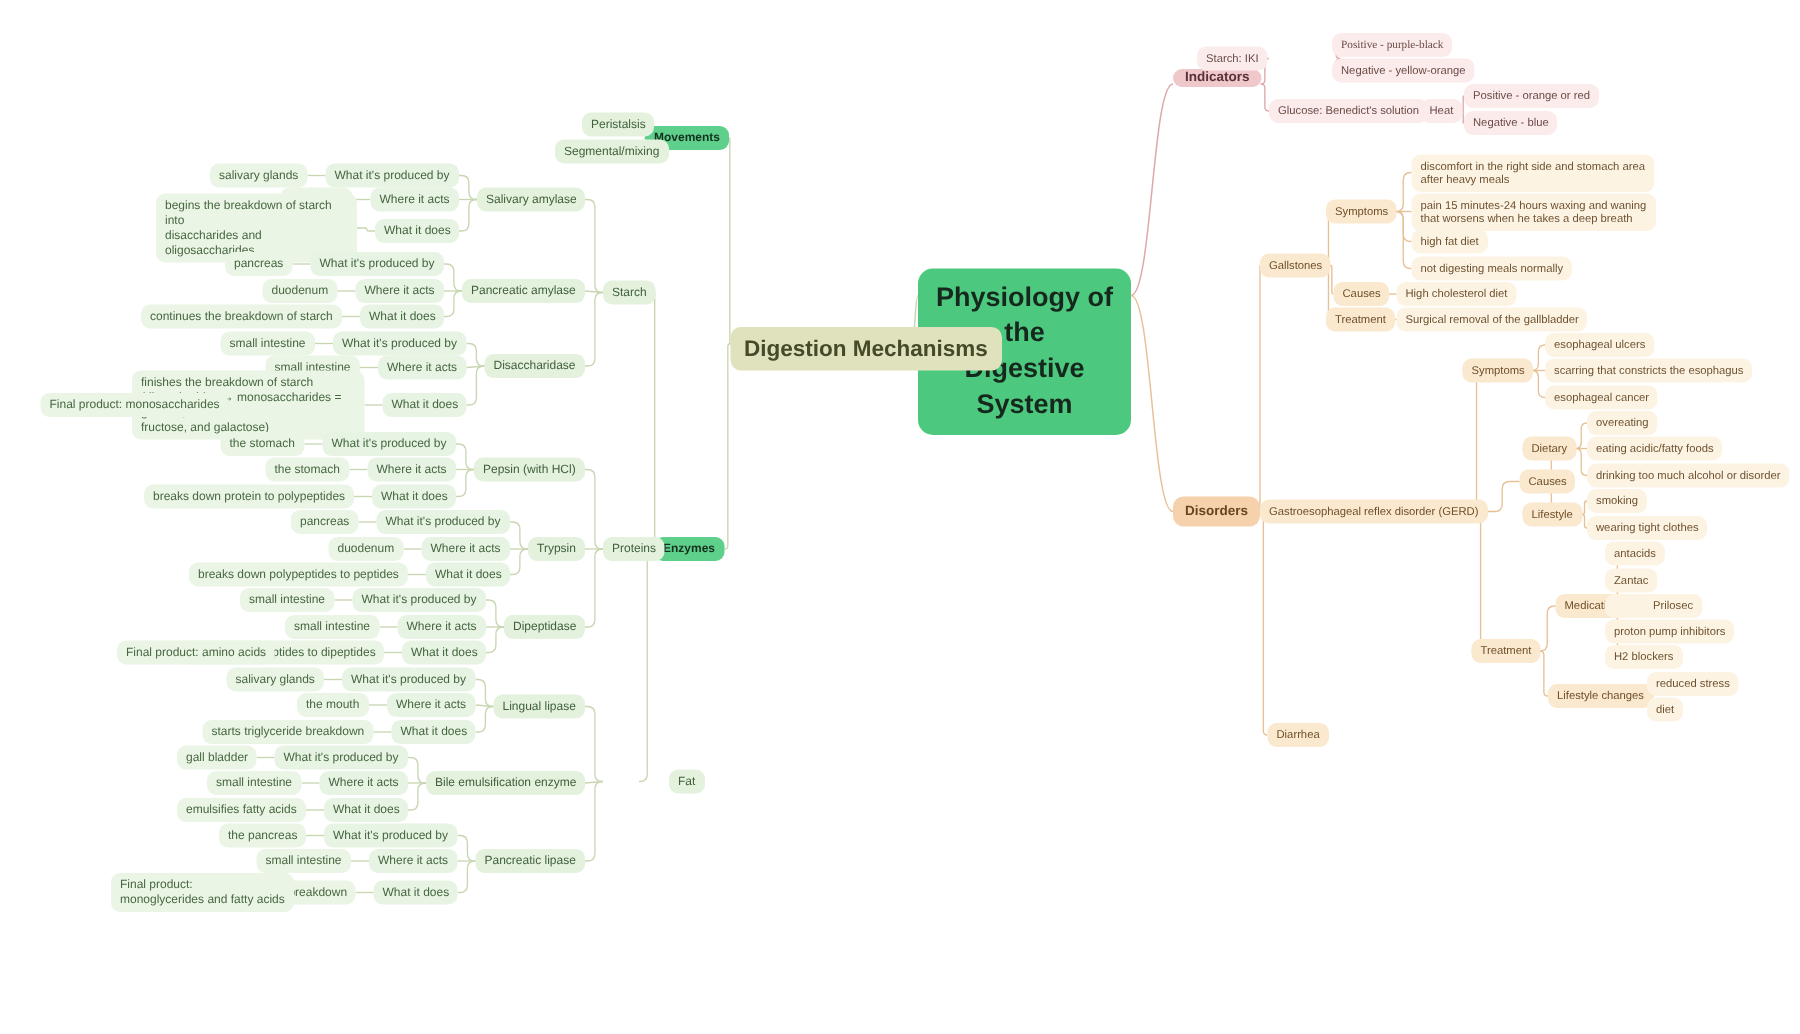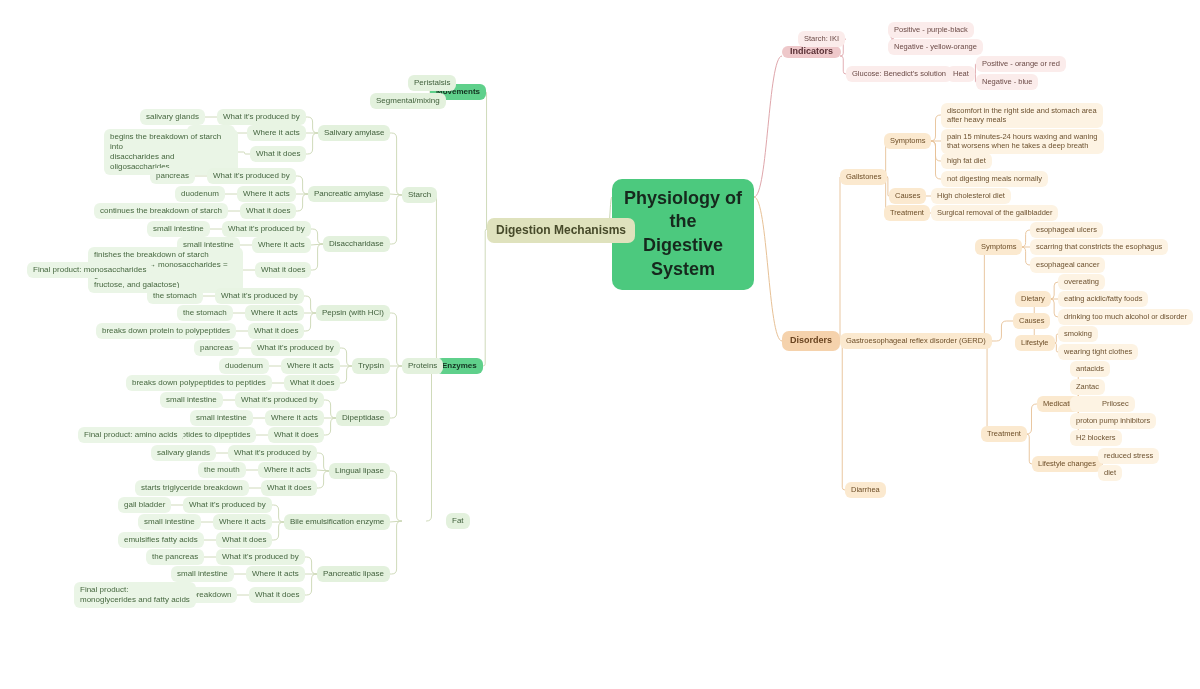--- a/index.html
+++ b/index.html
@@ -10,21 +10,21 @@
   .node{position:absolute;box-sizing:border-box;border-radius:6px;
         display:flex;align-items:center;white-space:pre;line-height:1.28;}
   
   .central{background:#4cc97e;color:#16281d;border-radius:10px;
            font-size:18px;font-weight:600;justify-content:center;text-align:center;
            padding:8px 10px;line-height:1.32;margin-top:37px;}
   .lv2green{background:#5fd08b;color:#13301f;font-size:8px;padding:3px 6px;border-radius:6px;font-weight:600;}
   .gfill{background:#e3f1dd;color:#41603c;font-size:8px;padding:3px 6px;border-radius:6px;}
   .gfill2{background:#e8f4e3;color:#44653f;font-size:8px;padding:3px 6px;border-radius:6px;}
   .glight{background:#eaf5e6;color:#46673f;font-size:8px;padding:3px 6px;border-radius:6px;}
-  .khaki{background:#dfe2bd;color:#474a2a;font-size:12px;font-weight:600;padding:5px 9px;border-radius:7px;}
+  .khaki{background:#dfe2bd;color:#474a2a;font-size:15px;font-weight:600;padding:5px 9px;border-radius:7px;}
   
   .pinknode{background:#eec8ca;color:#5a3136;font-size:9px;font-weight:700;padding:0 8px;border-radius:7px;}
   .pfill{background:#fbeceb;color:#6b4a46;font-size:7.5px;padding:3px 6px;border-radius:6px;}
   
   .orangenode{background:#f5d2ac;color:#6a4420;font-size:9px;font-weight:700;padding:4px 8px;border-radius:7px;}
   .ofill{background:#fbe9cf;color:#6d4e28;font-size:7.5px;padding:3px 6px;border-radius:6px;}
   .ofill2{background:#fdf3e3;color:#6d5230;font-size:7.5px;padding:3px 6px;border-radius:6px;}
   .multi{white-space:pre-line;}
   .wm{position:absolute;left:0;right:0;top:666px;text-align:center;font-size:11px;color:#cfcfcf;}
   .wm b{color:#c2c2c2;font-weight:700;}
@@ -150,21 +150,21 @@
       <path d="M 1027 434 L 1026.5 434 Q 1029.25 434 1029.25 436.75 L 1029.25 461.25 Q 1029.25 464 1032 464 L 1032 464" fill="none" stroke="#e7c196" stroke-width="0.9"></path>
       <path d="M 1102 464 L 1102.4 464 Q 1100.2 464 1100.2 461.79999999999995 L 1100.2 458.20000000000005 Q 1100.2 456 1098 456 L 1098 456" fill="none" stroke="#e7c196" stroke-width="0.9"></path>
       <path d="M 1102 464 L 1102.4 464 Q 1100.2 464 1100.2 466.20000000000005 L 1100.2 470.79999999999995 Q 1100.2 473 1098 473 L 1098 473" fill="none" stroke="#e7c196" stroke-width="0.9"></path>
       <path d="M 840 341 L 839.5 341 Q 842.25 341 842.25 343.75 L 842.25 487.25 Q 842.25 490 845 490 L 845 490" fill="none" stroke="#e7c196" stroke-width="0.9"></path>
     </svg>
   <div id="nodes">
       <div class="node central multi" style="left: 612px; width: 142px; top: 141.5px;">Physiology of the
 Digestive System</div>
       <div class="node khaki" style="left: 487px; top: 218px;">Digestion Mechanisms</div>
       <div class="node lv2green" style="left: 430px; top: 84px;">Movements</div>
-      <div class="node gfill" style="left: 388px; top: 75px; margin-left: 20px;">Peristalsis</div>
+      <div class="node gfill" style="left: 388px; top: 75px;">Peristalsis</div>
       <div class="node gfill" style="left: 370px; top: 93px;">Segmental/mixing</div>
       <div class="node lv2green" style="left: 436px; top: 358px;">Enzymes</div>
       <div class="node gfill" style="left: 402px; top: 187px;">Starch</div>
       <div class="node gfill" style="left: 318px; right: auto; top: 125px;">Salivary amylase</div>
       <div class="node gfill2" style="left: 217px; top: 109px;">What it's produced by</div>
       <div class="node glight" style="left: 140px; top: 109px;">salivary glands</div>
       <div class="node gfill2" style="left: 247px; top: 125px;">Where it acts</div>
       <div class="node glight" style="left: 187px; top: 125px;">the mouth</div>
       <div class="node gfill2" style="left: 250px; top: 146px;">What it does</div>
       <div class="node glight multi" style="left: 104px; top: 128.5px; width: 134px;">begins the breakdown of starch into
@@ -228,21 +228,21 @@
       <div class="node gfill2" style="left: 216px; top: 549px;">What it's produced by</div>
       <div class="node glight" style="left: 146px; top: 549px;">the pancreas</div>
       <div class="node gfill2" style="left: 246px; top: 566px;">Where it acts</div>
       <div class="node glight" style="left: 171px; top: 566px;">small intestine</div>
       <div class="node gfill2" style="left: 249px; top: 587px;">What it does</div>
       <div class="node glight multi" style="left: 116px; top: 587px;">finishes triglyceride breakdown</div>
       <div class="node glight multi" style="left: 74px; top: 582px;">Final product:
 monoglycerides and fatty acids</div>
       <div class="node pinknode" style="left: 782px; top: 46px;">Indicators</div>
       <div class="node pfill" style="left: 798px; top: 31px; text-align: right;">Starch: IKI</div>
-      <div class="node pfill" style="left: 888px; top: 22px;">Positive - purple-black</div>
+      <div class="node pfill" style="left: 888px; top: 22px; font-family: Liberation Serif, serif;">Positive - purple-black</div>
       <div class="node pfill" style="left: 888px; top: 39px;">Negative - yellow-orange</div>
       <div class="node pfill" style="left: 846px; top: 66px;">Glucose: Benedict's solution</div>
       <div class="node pfill" style="left: 947px; top: 66px;">Heat</div>
       <div class="node pfill" style="left: 976px; top: 56px;">Positive - orange or red</div>
       <div class="node pfill" style="left: 976px; top: 74px;">Negative - blue</div>
       <div class="node orangenode" style="left: 782px; top: 331px;">Disorders</div>
       <div class="node ofill" style="left: 840px; top: 169px;">Gallstones</div>
       <div class="node ofill" style="left: 884px; top: 133px;">Symptoms</div>
       <div class="node ofill2 multi" style="left: 941px; top: 102.5px;">discomfort in the right side and stomach area
 after heavy meals</div>

